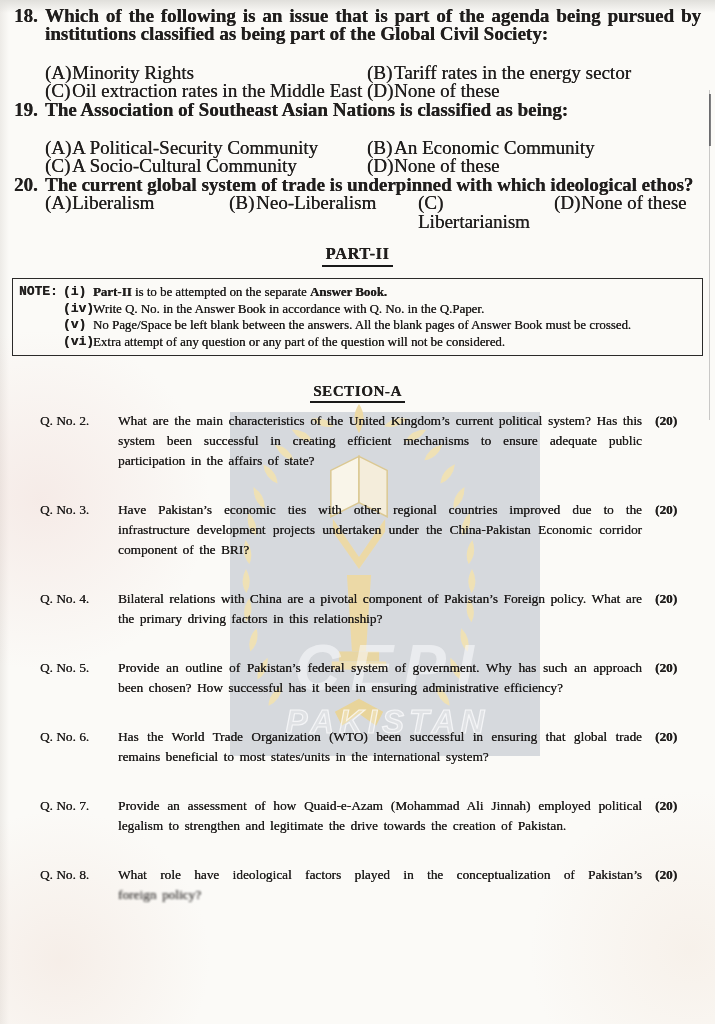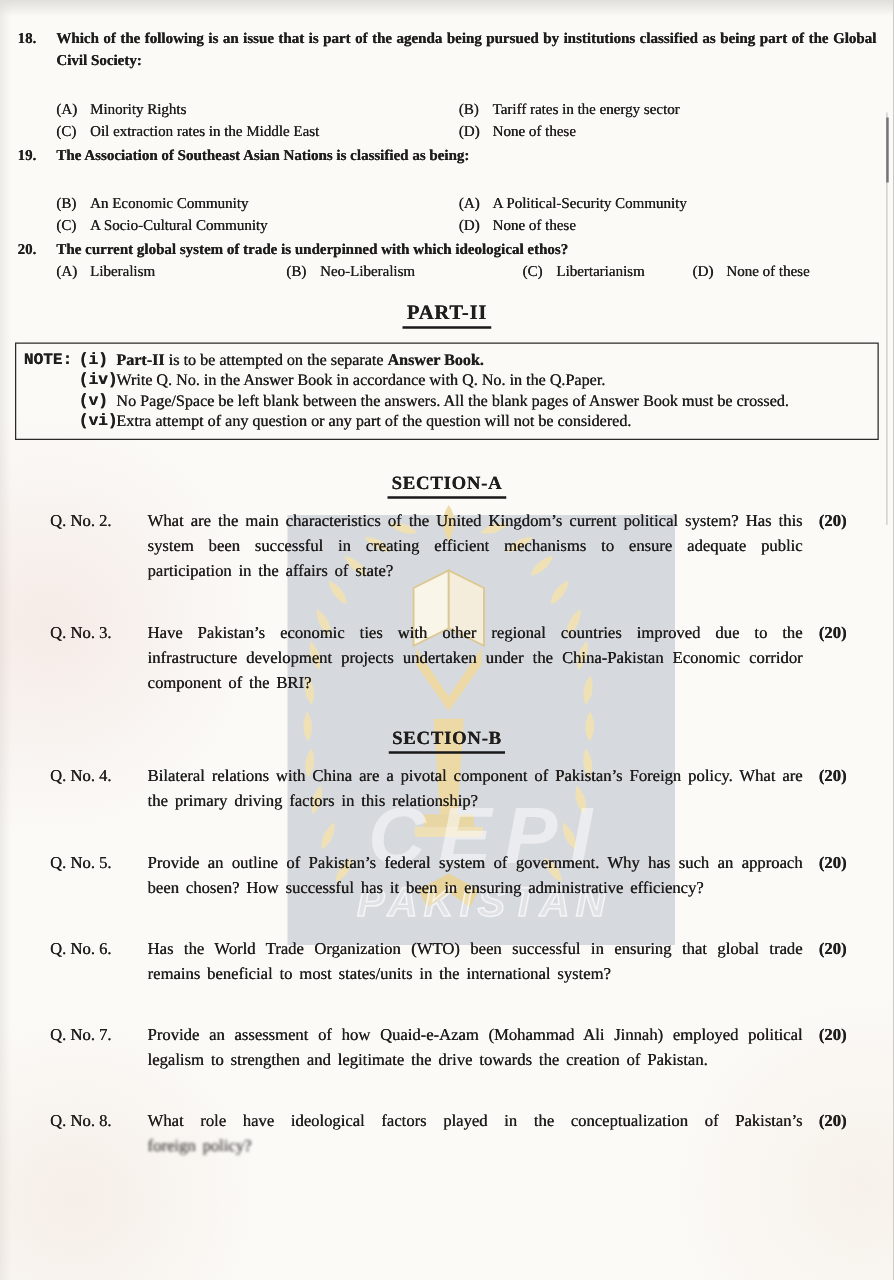--- a/index.html
+++ b/index.html
@@ -26,21 +26,21 @@
     background:var(--band,#d6d9dd);z-index:1;font-style:italic;}
   .emblem{position:absolute;left:8px;top:-14px;width:242px;height:352px;opacity:.95;}
   .wm-cepi{position:absolute;left:0;top:224px;width:100%;text-align:center;line-height:1;
     font-family:"Liberation Sans","DejaVu Sans",sans-serif;font-weight:bold;
     font-size:64px;letter-spacing:10px;text-indent:8px;color:rgba(252,252,253,.55);}
   .wm-pak{position:absolute;left:0;top:293px;width:100%;text-align:center;line-height:1;
     font-family:"Liberation Sans","DejaVu Sans",sans-serif;font-weight:bold;
     font-size:33px;letter-spacing:5px;text-indent:5px;
     color:rgba(255,255,255,.25);-webkit-text-stroke:1.2px rgba(252,252,253,.75);}
   
-  .mcq-area{padding:21px 14px 0 14px;font-size:12px;line-height:18.4px;}
+  .mcq-area{padding:7px 14px 0 14px;font-size:19px;line-height:18.4px;}
   .mcq-stem{position:relative;padding-left:31px;font-weight:bold;text-align:justify;}
   .mcq-num{position:absolute;left:0;top:0;font-weight:bold;}
   .mcq-options{padding-left:31px;}
   .cols2{display:grid;grid-template-columns:322px 1fr;margin-top:20px;}
   .cols4{display:grid;grid-template-columns:184px 189px 136px 1fr;}
   .opt-label{display:inline-block;width:27px;}
   
   .part2-title{margin:13px 0 0 0;text-align:center;font-size:16.5px;font-weight:bold;}
   .underlined{display:inline-block;border-bottom:2.2px solid #191919;padding:0 3px 1px 3px;letter-spacing:.6px;}
   
@@ -109,22 +109,22 @@
           <div class="mcq-options cols2">
             <div class="mcq-option"><span class="opt-label">(A)</span><span class="opt-text">Minority Rights</span></div>
             <div class="mcq-option"><span class="opt-label">(B)</span><span class="opt-text">Tariff rates in the energy sector</span></div>
             <div class="mcq-option"><span class="opt-label">(C)</span><span class="opt-text">Oil extraction rates in the Middle East</span></div>
             <div class="mcq-option"><span class="opt-label">(D)</span><span class="opt-text">None of these</span></div>
           </div>
         </div>
         <div class="mcq-item">
           <div class="mcq-stem"><span class="mcq-num">19.</span><span class="mcq-stem-text">The Association of Southeast Asian Nations is classified as being:</span></div>
           <div class="mcq-options cols2">
+            <div class="mcq-option"><span class="opt-label">(A)</span><span class="opt-text">A Political-Security Community</span></div>
             <div class="mcq-option"><span class="opt-label">(B)</span><span class="opt-text">An Economic Community</span></div>
-            <div class="mcq-option"><span class="opt-label">(A)</span><span class="opt-text">A Political-Security Community</span></div>
             <div class="mcq-option"><span class="opt-label">(C)</span><span class="opt-text">A Socio-Cultural Community</span></div>
             <div class="mcq-option"><span class="opt-label">(D)</span><span class="opt-text">None of these</span></div>
           </div>
         </div>
         <div class="mcq-item">
           <div class="mcq-stem"><span class="mcq-num">20.</span><span class="mcq-stem-text">The current global system of trade is underpinned with which ideological ethos?</span></div>
           <div class="mcq-options cols4">
             <div class="mcq-option"><span class="opt-label">(A)</span><span class="opt-text">Liberalism</span></div>
             <div class="mcq-option"><span class="opt-label">(B)</span><span class="opt-text">Neo-Liberalism</span></div>
             <div class="mcq-option"><span class="opt-label">(C)</span><span class="opt-text">Libertarianism</span></div>
@@ -165,21 +165,20 @@
         <div class="q-row">
           <div class="q-label">Q. No. 2.</div>
           <div class="q-text">What are the main characteristics of the United Kingdom’s current political system? Has this system been successful in creating efficient mechanisms to ensure adequate public participation in the affairs of state?</div>
           <div class="q-marks">(20)</div>
         </div>
         <div class="q-row">
           <div class="q-label">Q. No. 3.</div>
           <div class="q-text">Have Pakistan’s economic ties with other regional countries improved due to the infrastructure development projects undertaken under the China-Pakistan Economic corridor component of the BRI?</div>
           <div class="q-marks">(20)</div>
         </div>
-        <div class="sec-heading"><span class="underlined">SECTION-B</span></div>
         <div class="q-row">
           <div class="q-label">Q. No. 4.</div>
           <div class="q-text">Bilateral relations with China are a pivotal component of Pakistan’s Foreign policy. What are the primary driving factors in this relationship?</div>
           <div class="q-marks">(20)</div>
         </div>
         <div class="q-row">
           <div class="q-label">Q. No. 5.</div>
           <div class="q-text">Provide an outline of Pakistan’s federal system of government. Why has such an approach been chosen? How successful has it been in ensuring administrative efficiency?</div>
           <div class="q-marks">(20)</div>
         </div>

